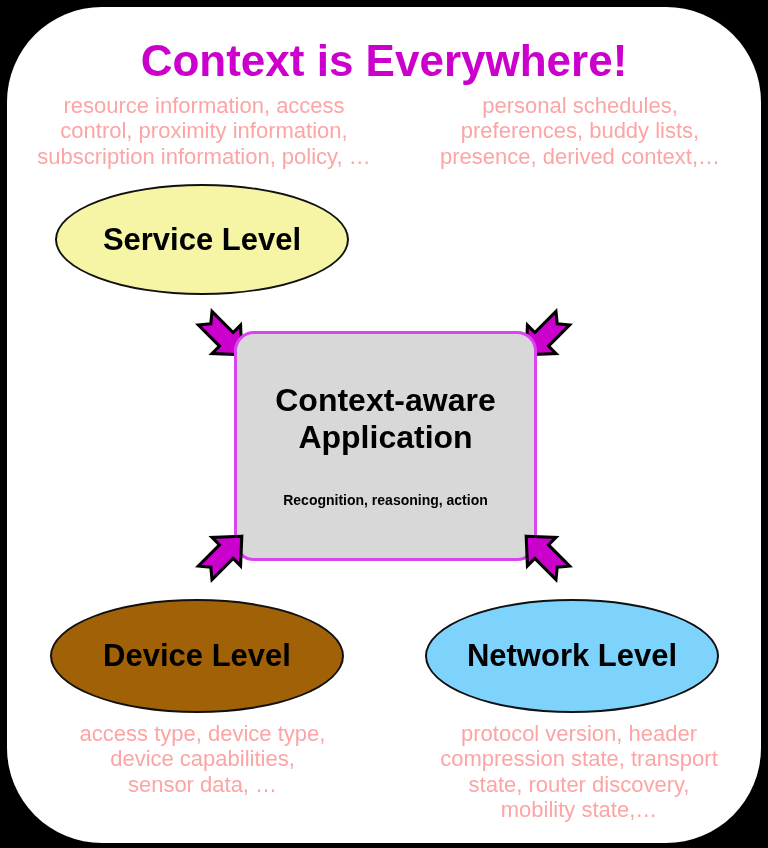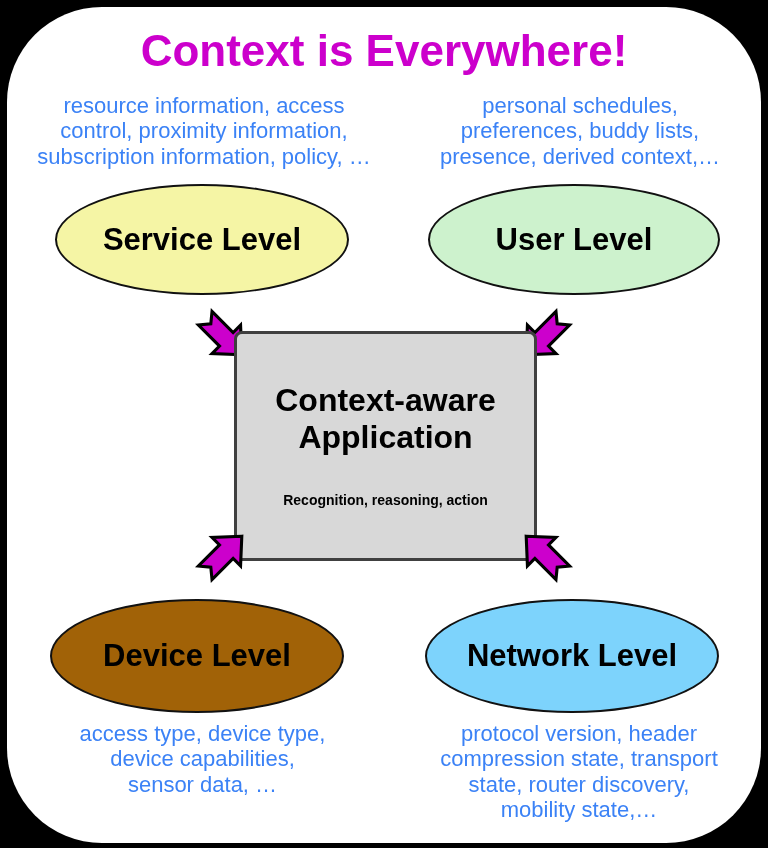--- a/index.html
+++ b/index.html
@@ -13,32 +13,32 @@
   .stage { position: absolute; inset: 0; }
   .panel {
     position: absolute;
     left: 7px; top: 7px; right: 7px; bottom: 5px;
     background: #ffffff;
     border-radius: 95px;
   }
   .title {
     position: absolute;
     left: 0; right: 0; top: 20px;
-    margin: 6px;
+    margin: 16px;
     text-align: center;
     font-size: 44px;
     font-weight: bold;
     letter-spacing: 0px;
   }
   .annot {
     position: absolute;
     text-align: center;
     font-size: 22px;
     line-height: 1.15;
-    color: #3b82f6;
+    color: #fca5a5;
   }
   .annot span { display: block; white-space: nowrap; }
   .annot-tl { left: 8px;   top: 93px;  width: 392px; }
   .annot-tr { left: 398px; top: 93px;  width: 364px; }
   .annot-bl { left: 20px;  top: 721px; width: 365px; }
   .annot-br { left: 396px; top: 721px; width: 366px; }
   .ellipse {
     position: absolute;
     border: 2px solid #111111;
     border-radius: 50%;
@@ -50,22 +50,22 @@
     color: #000000;
   }
   .ellipse-service { left: 55px;  top: 184px; width: 290px; height: 107px; }
   .ellipse-user    { left: 428px; top: 184px; width: 288px; height: 107px; }
   .ellipse-device  { left: 50px;  top: 599px; width: 290px; height: 110px; }
   .ellipse-network { left: 425px; top: 599px; width: 290px; height: 110px; }
   .appbox {
     position: absolute;
     left: 234px; top: 331px;
     width: 303px; height: 230px;
-    border: 3px solid #404040;
-    border-radius: 8px;
+    border: 3px solid #d946ef;
+    border-radius: 20px;
     box-sizing: border-box;
     display: flex;
     flex-direction: column;
     align-items: center;
     text-align: center;
   }
   .appbox-title {
     margin-top: 48px;
     font-size: 32px;
     font-weight: bold;
@@ -102,23 +102,20 @@
   <div class="annot annot-tr">
     <span>personal schedules,</span>
     <span>preferences, buddy lists,</span>
     <span>presence, derived context,…</span>
   </div>
 
   <div class="ellipse ellipse-service" style="background-color: rgb(245, 245, 165);">
     <span>Service Level</span>
   </div>
 
-  <div class="ellipse ellipse-user" style="background-color: rgb(205, 242, 205);">
-    <span>User Level</span>
-  </div>
 
   <svg class="arrow arrow-tl" viewBox="0 0 100 100" preserveAspectRatio="none">
     <polygon points="10,90 58,88 46,76 80,42 60,40 58,20 24,54 12,42" stroke="#000000" stroke-width="5" stroke-linejoin="miter" fill="#CC00CC"></polygon>
   </svg>
 
   <svg class="arrow arrow-tr" viewBox="0 0 100 100" preserveAspectRatio="none">
     <polygon points="10,90 58,88 46,76 80,42 60,40 58,20 24,54 12,42" stroke="#000000" stroke-width="5" stroke-linejoin="miter" fill="#CC00CC"></polygon>
   </svg>
 
   <div class="appbox" style="background-color: rgb(216, 216, 216);">

